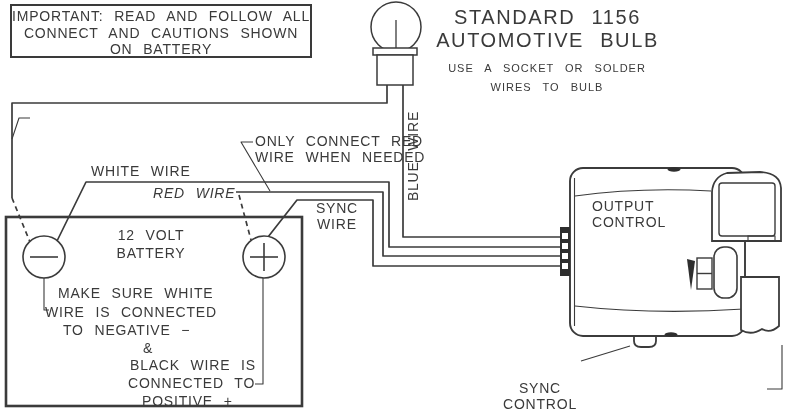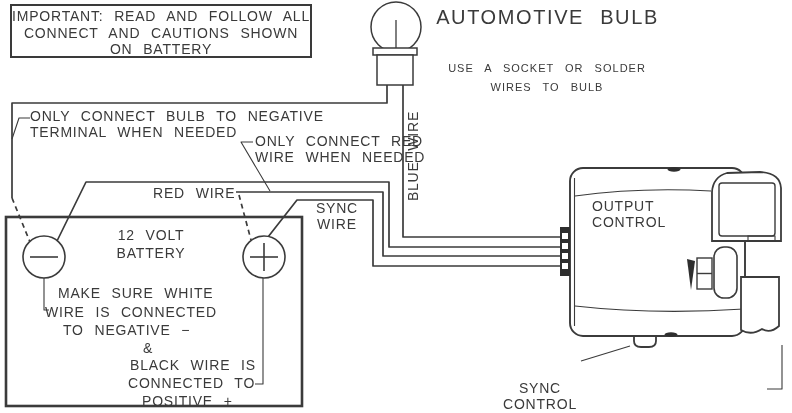--- a/index.html
+++ b/index.html
@@ -98,38 +98,36 @@
     </g>
   </svg>
 
   <div class="box">
     <div>IMPORTANT: READ AND FOLLOW ALL</div>
     <div>CONNECT AND CAUTIONS SHOWN</div>
     <div>ON BATTERY</div>
   </div>
 
   <div class="lbl big center" style="left:430px;top:6px;width:235px;">
+    <div>STANDARD 1156</div>
     <div>AUTOMOTIVE BULB</div>
   </div>
   <div class="lbl mid center" style="left:423px;top:59px;width:248px;">
     <div>USE A SOCKET OR SOLDER</div>
     <div>WIRES TO BULB</div>
   </div>
 
-  <div class="lbl" style="left:30px;top:109px;">
-    <div>ONLY CONNECT BULB TO NEGATIVE</div>
-    <div>TERMINAL WHEN NEEDED</div>
-  </div>
 
   <div class="lbl" style="left:255px;top:134px;">
     <div>ONLY CONNECT RED</div>
     <div>WIRE WHEN NEEDED</div>
   </div>
 
-  <div class="lbl" style="left:153px;top:186px;">RED WIRE</div>
+  <div class="lbl" style="left:91px;top:164px;">WHITE WIRE</div>
+  <div class="lbl" style="left:153px;top:186px;font-style:italic;">RED WIRE</div>
 
   <div class="lbl center" style="left:303px;top:201px;width:68px;">
     <div>SYNC</div>
     <div>WIRE</div>
   </div>
 
   <div class="lbl rot">BLUE WIRE</div>
 
   <div class="lbl center" style="left:103px;top:226px;width:96px;line-height:18px;">
     <div>12 VOLT</div>

